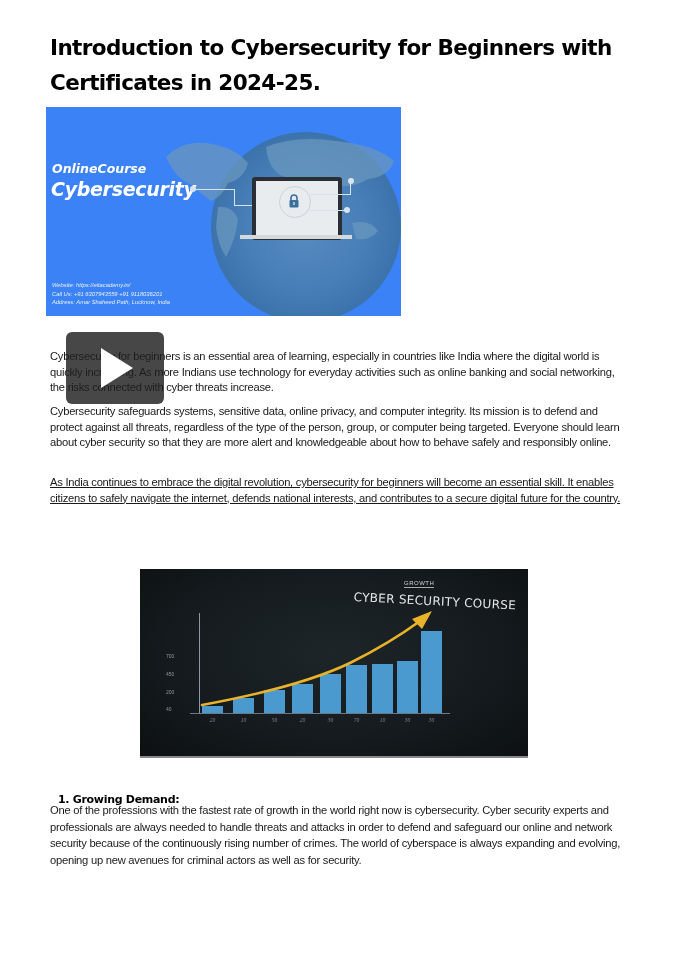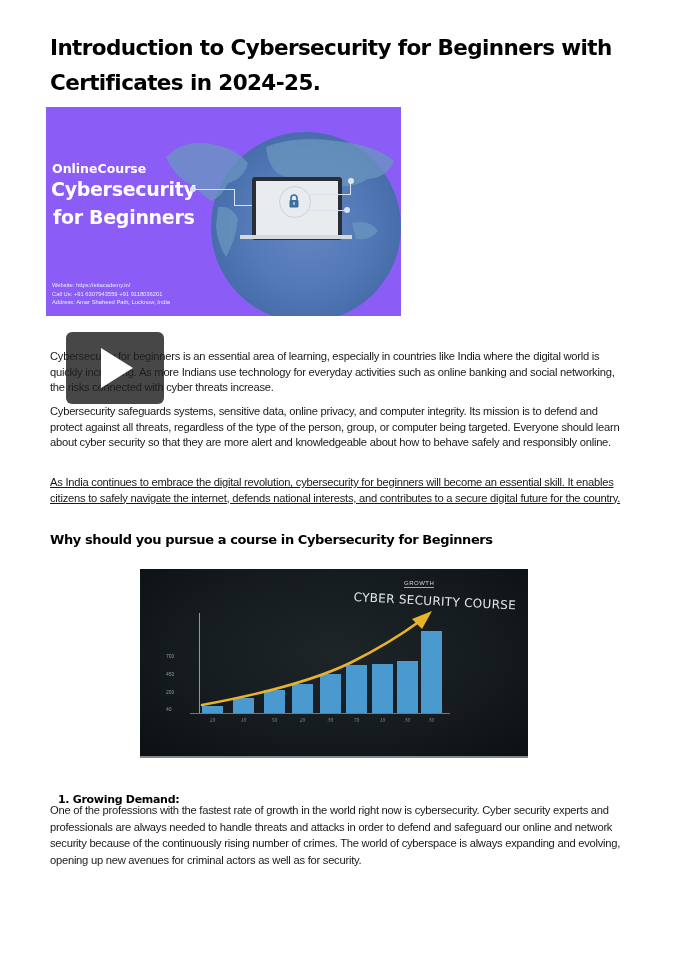--- a/index.html
+++ b/index.html
@@ -6,21 +6,21 @@
   body { width: 678px; height: 960px; position: relative; overflow: hidden;
          font-family: "Liberation Sans", sans-serif; color: #111; }
   .page { position: absolute; left: 0; top: 0; width: 585px; height: 960px; }
 
   .title { position: absolute; left: 50px; top: 30px; width: 600px;
            font-family: "DejaVu Sans", sans-serif; font-weight: bold;
            font-size: 21.5px; line-height: 35px; letter-spacing: -0.6px; color: #000; margin: 0; }
 
   
   .banner { position: absolute; left: 46px; top: 107px; width: 355px; height: 209px;
-            background: #8b5cf6; overflow: hidden; }
+            background: #3b82f6; overflow: hidden; font-style: italic; }
   .banner .globe { position: absolute; left: 165px; top: 25px; width: 190px; height: 190px;
                    border-radius: 50%; background: radial-gradient(circle at 50% 50%, #5c8db8 0%, #4a7eac 45%, #3b6f9d 72%); opacity: .85; }
   .banner .map { position: absolute; left: 110px; top: 20px; width: 245px; height: 150px; }
   .banner .tag { position: absolute; left: 6px; top: 54px; color: #fff; font-weight: bold;
                  font-family: "DejaVu Sans", sans-serif; font-size: 12.5px; }
   .banner .h1 { position: absolute; left: 5px; top: 68px; color: #fff; font-weight: bold;
                 font-family: "DejaVu Sans", sans-serif; font-size: 19px; line-height: 28px; letter-spacing: -0.3px; }
   .banner .laptop { position: absolute; left: 206px; top: 70px; width: 82px; height: 55px;
                     background: #e9ecef; border: 4px solid #2a2f36; border-radius: 3px; }
   .banner .laptop-base { position: absolute; left: 194px; top: 128px; width: 112px; height: 4px; background: #d6d9dc; }
@@ -73,21 +73,20 @@
         <path d="M10 30 Q30 10 60 18 Q80 22 92 36 Q88 52 72 56 Q66 70 55 74 Q44 66 36 58 Q20 52 10 30Z"></path>
         <path d="M62 80 Q76 78 82 92 Q80 112 70 130 Q62 118 60 100Z"></path>
         <path d="M110 20 Q140 8 180 14 Q220 18 238 34 Q232 50 212 52 Q196 62 180 58 Q168 70 156 66 Q140 52 124 48 Q112 40 110 20Z"></path>
         <path d="M118 58 Q136 56 142 72 Q140 96 128 108 Q118 96 116 80Z"></path>
         <path d="M196 96 Q214 92 222 104 Q214 114 200 112Z"></path>
       </g>
     </svg>
     <div class="tag">OnlineCourse</div>
     <div class="h1">
       <div>Cybersecurity</div>
-      <div style="padding-left:2px;">for Beginners</div>
     </div>
     <div class="line" style="left:148px; top:82px; width:40px; height:1px;"></div>
     <div class="line" style="left:188px; top:82px; width:1px; height:16px;"></div>
     <div class="line" style="left:188px; top:98px; width:50px; height:1px;"></div>
     <div class="dot" style="left:144px; top:79px;"></div>
     <div class="laptop"></div>
     <div class="laptop-base"></div>
     <div class="lock-ring"></div>
     <svg class="lock" viewBox="0 0 14 14">
       <path d="M4 6 V4 A3 3 0 0 1 10 4 V6" fill="none" stroke="#3b6f9d" stroke-width="1.6"></path>
@@ -110,21 +109,20 @@
     <svg width="44" height="44" viewBox="0 0 44 44">
       <polygon points="8,2 40,22 8,42" fill="#ffffff"></polygon>
     </svg>
   </div>
 
 
   <p class="para" style="top:349px;">Cybersecurity for beginners is an essential area of learning, especially in countries like India where the digital world is quickly increasing. As more Indians use technology for everyday activities such as online banking and social networking, the risks connected with cyber threats increase.</p>
   <p class="para" style="top:404px;">Cybersecurity safeguards systems, sensitive data, online privacy, and computer integrity. Its mission is to defend and protect against all threats, regardless of the type of the person, group, or computer being targeted. Everyone should learn about cyber security so that they are more alert and knowledgeable about how to behave safely and responsibly online.</p>
   <p class="para" style="top:475px;text-decoration:underline;">As India continues to embrace the digital revolution, cybersecurity for beginners will become an essential skill. It enables citizens to safely navigate the internet, defends national interests, and contributes to a secure digital future for the country.</p>
 
-  <h2 class="h2" style="top:532px;">Why should you pursue a course in Cybersecurity for Beginners</h2>
 
   <div class="chart">
     <div class="growth">GROWTH</div>
     <div class="ctitle">CYBER SECURITY COURSE</div>
     <div class="yaxis"></div>
     <div class="xaxis"></div>
     <div class="ytick" style="top:84px;">700</div>
     <div class="ytick" style="top:102px;">450</div>
     <div class="ytick" style="top:120px;">200</div>
     <div class="ytick" style="top:137px;">40</div>

